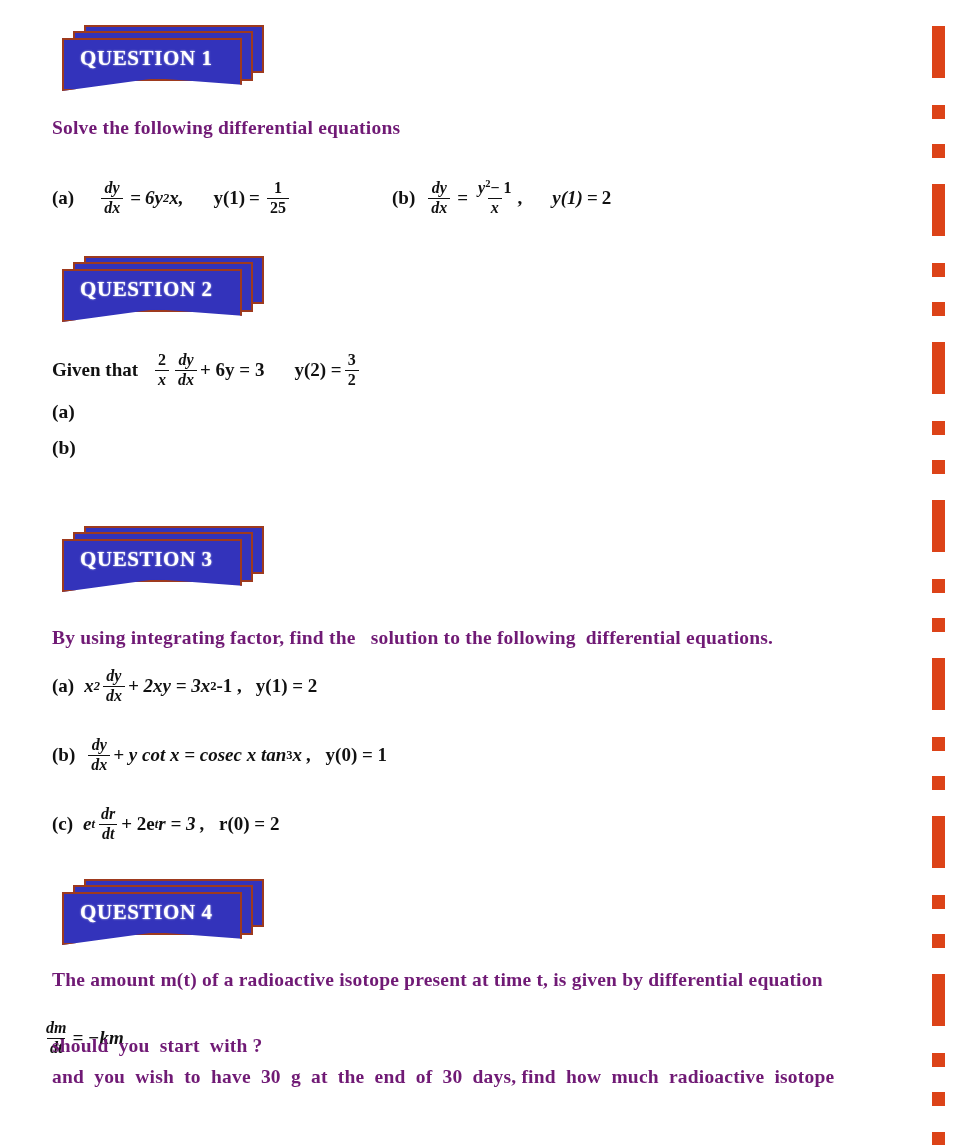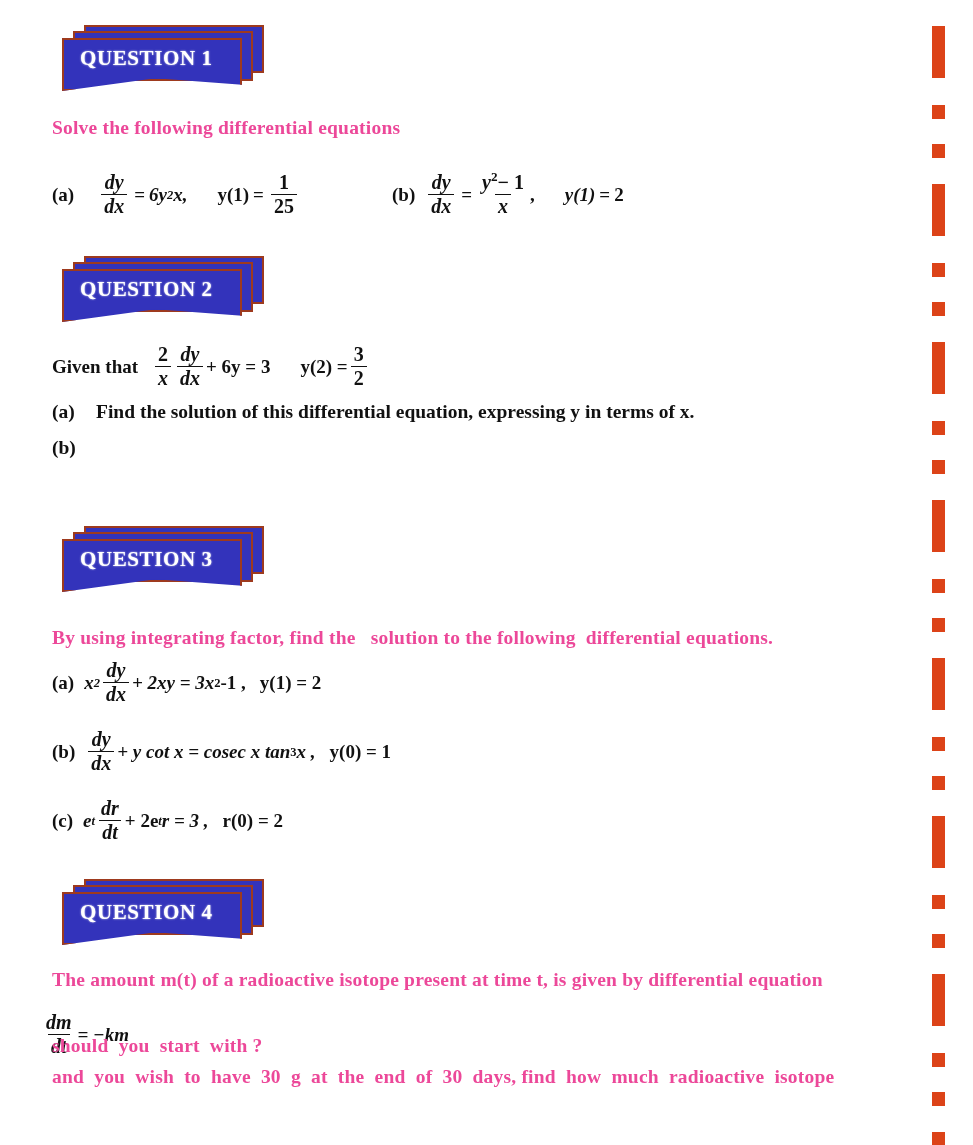--- a/index.html
+++ b/index.html
@@ -69,21 +69,21 @@
     white-space: nowrap;
     z-index: 5;
   }
 
   
   .para {
     position: absolute;
     font-size: 19.5px;
     font-weight: 700;
     line-height: 1.45;
-    color: #ec4899;
+    color: #701a75;
     letter-spacing: 0.2px;
   }
 
   .mathline {
     position: absolute;
     font-size: 19px;
     font-weight: 700;
     color: #111111;
     white-space: nowrap;
     display: flex;
@@ -93,23 +93,23 @@
     font-weight: 700;
     margin-right: 10px;
   }
 
   
   .frac {
     display: inline-flex;
     flex-direction: column;
     align-items: center;
     vertical-align: middle;
-    margin: 0 3px;
+    margin: 8px 3px;
     line-height: 1.05;
-    font-size: 20px;
+    font-size: 16px;
   }
   .frac .num {
     padding: 0 3px 1px 3px;
   }
   .frac .den {
     padding: 1px 3px 0 3px;
     border-top: 1.6px solid #111;
   }
 
   .it { font-style: italic; }
@@ -235,21 +235,20 @@
   <span>y(2) =</span>
   <span class="frac">
     <span class="num">3</span>
     <span class="den">2</span>
   </span>
 </div>
 
 <div class="sublist" style="left:52px; top:401px; width:850px;">
   <div class="row">
     <span class="tag">(a)</span>
-    <span>Find the solution of this differential equation, expressing y in terms of x.</span>
   </div>
   <div class="row">
     <span class="tag">(b)</span>
   </div>
 </div>
 
 <div class="banner" style="left:62px; top:526px;">
   <div class="layer back3"></div>
   <div class="layer back2"></div>
   <div class="layer front"></div>

